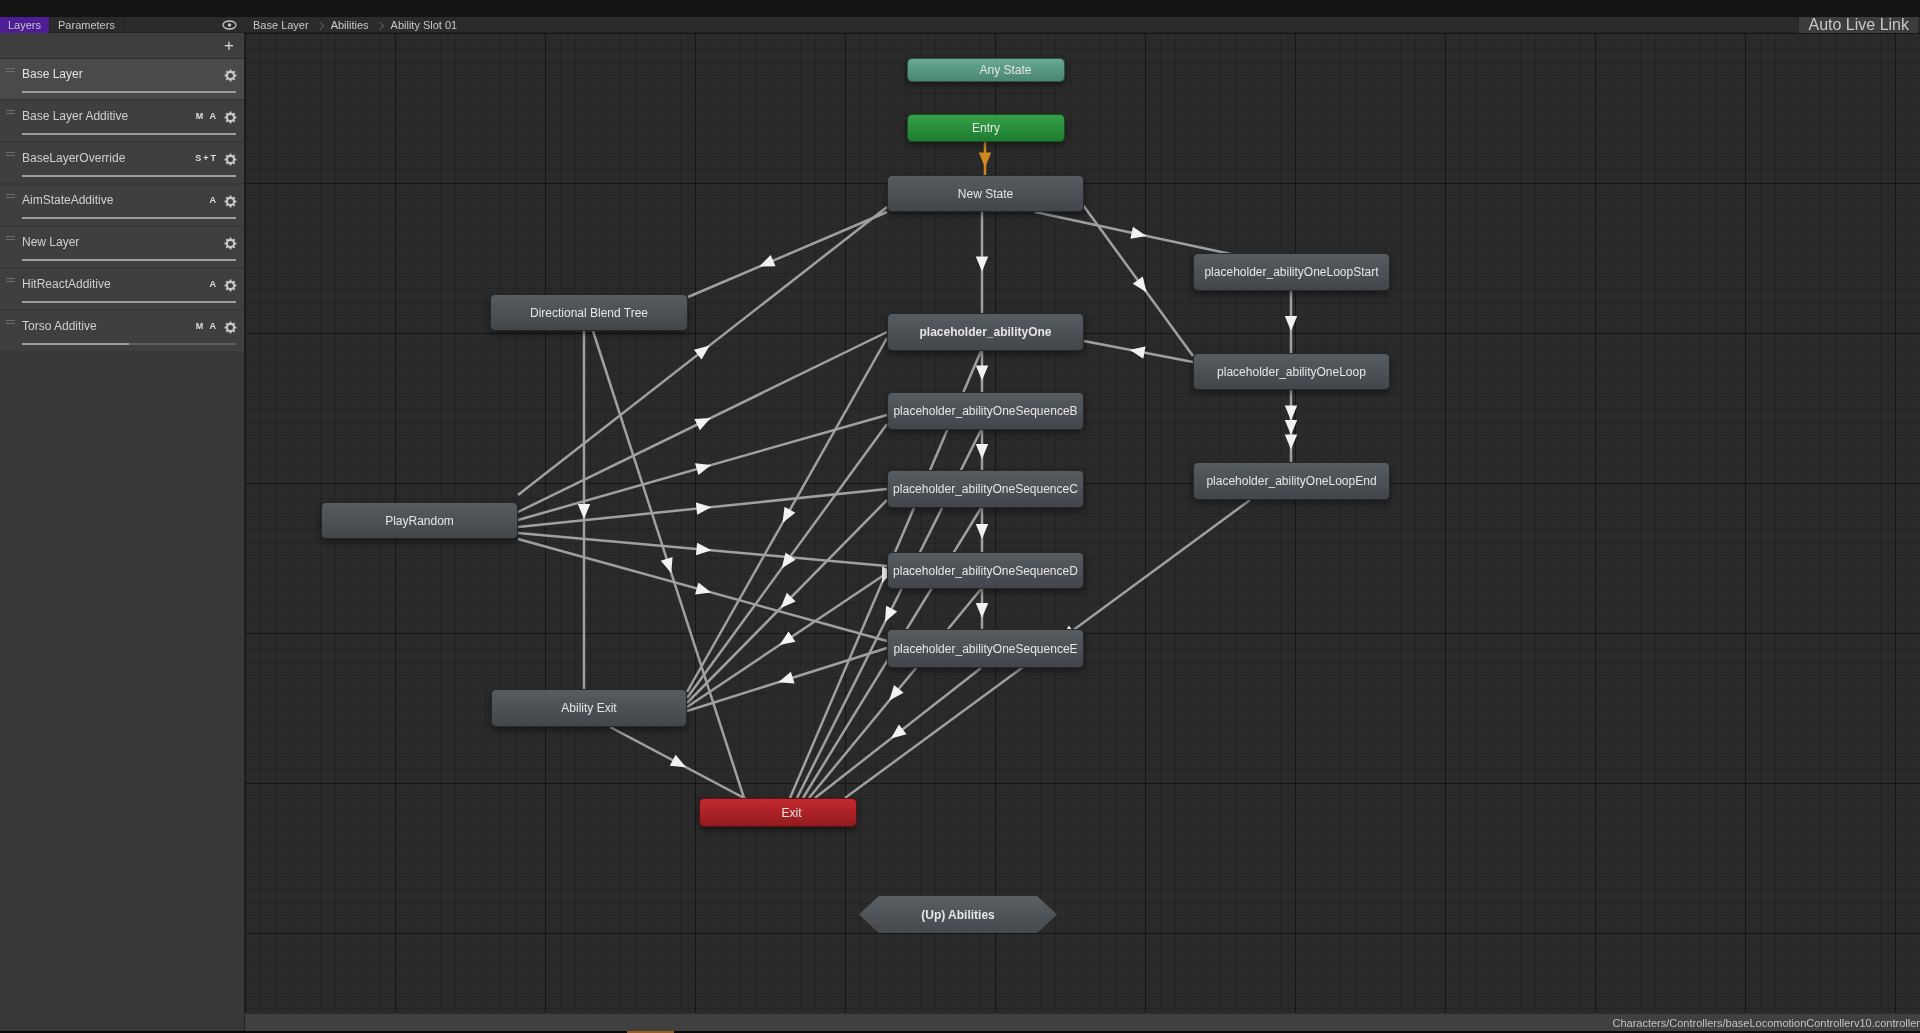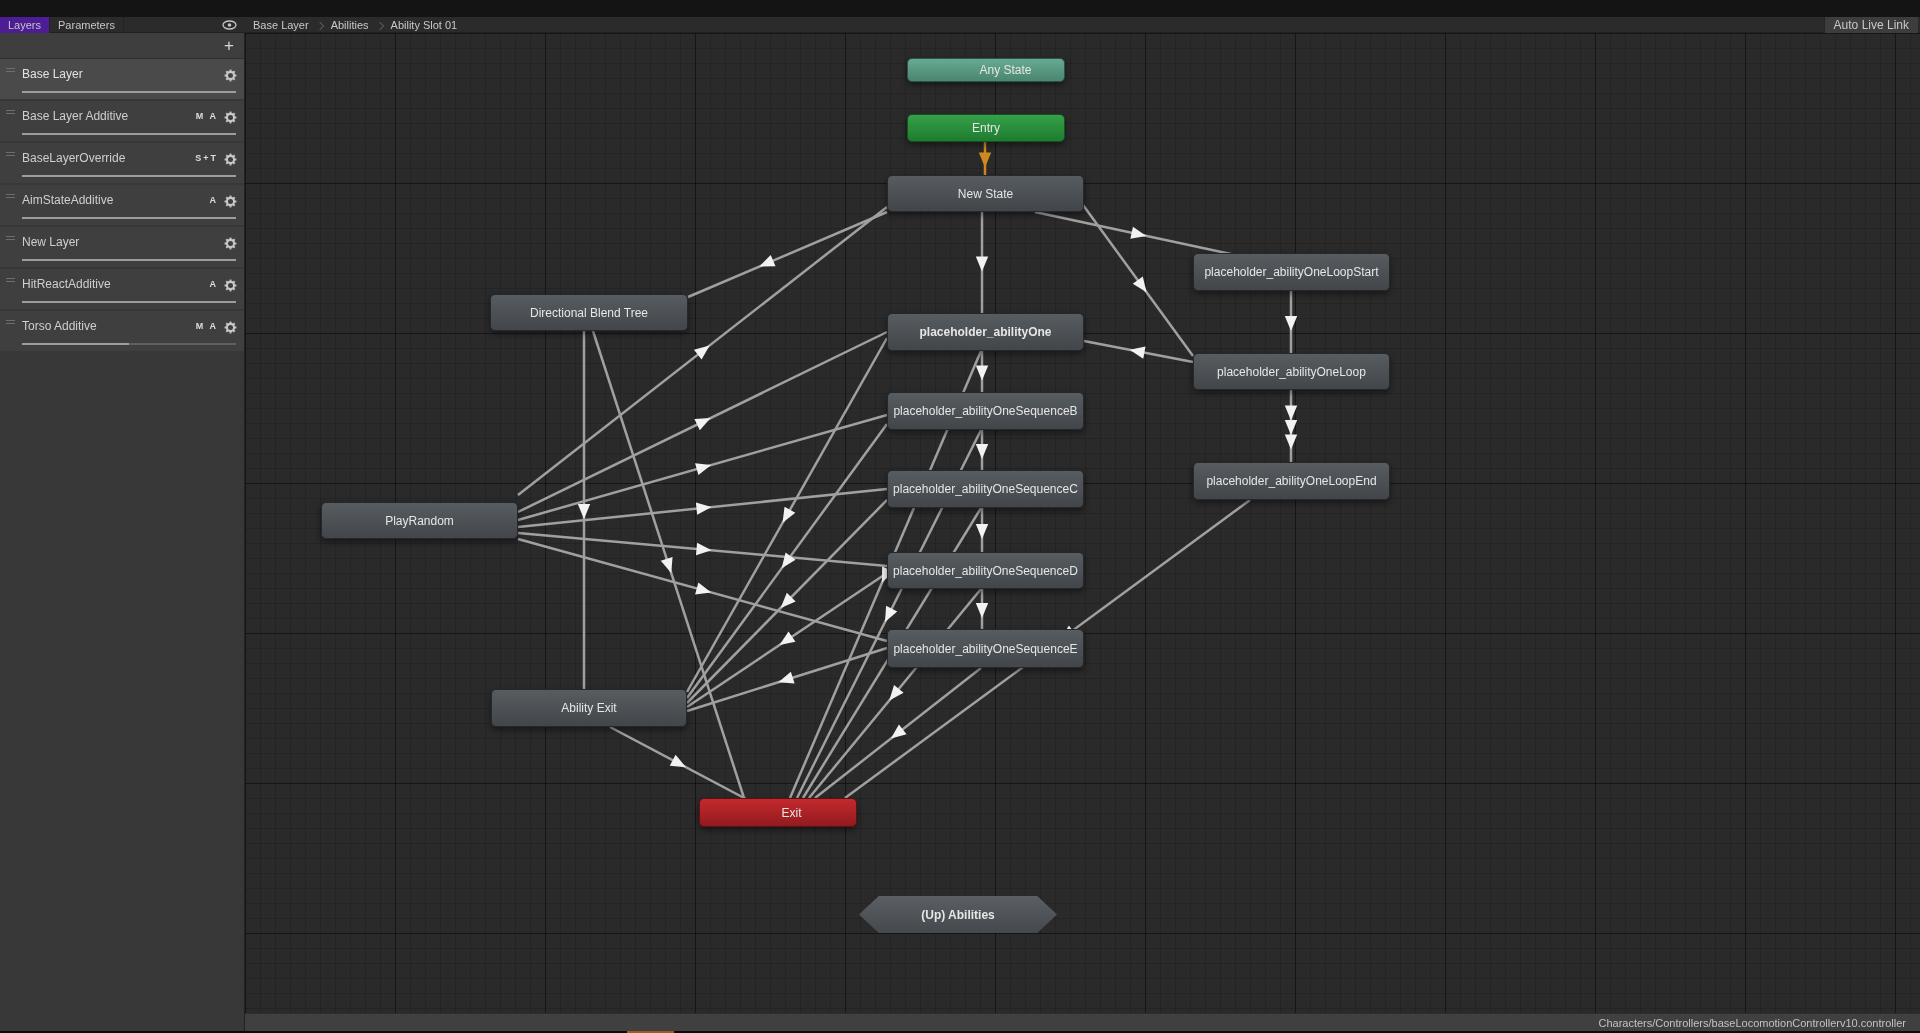--- a/index.html
+++ b/index.html
@@ -17,21 +17,21 @@
   
   #toolbar{position:absolute;left:0;top:17px;width:100%;height:16px;background:#2b2b2b;border-bottom:1px solid #212121;box-sizing:border-box;}
   #side-tabs{position:absolute;left:0;top:0;width:244px;height:16px;display:flex;align-items:stretch;}
   .side-tab{padding:0 8px;font-size:11px;color:#c6c6c6;display:flex;align-items:center;border-right:1px solid #242424;}
   .side-tab.active{background:#4c1d95;}
   #eye-wrap{position:absolute;left:222px;top:0;height:16px;display:flex;align-items:center;}
   #breadcrumb{position:absolute;left:245px;top:0;height:16px;display:flex;align-items:center;gap:8px;padding-left:8px;}
   .crumb{font-size:11px;color:#c9c9c9;}
   .crumb-sep{width:5px;height:5px;border-top:1px solid #5a5a5a;border-right:1px solid #5a5a5a;transform:rotate(45deg);margin-top:1px;}
   #auto-live-link{position:absolute;right:2px;top:0;height:16px;background:#3d3d3d;border-left:1px solid #262626;
-    display:flex;align-items:center;padding:0 9px;font-size:12px;color:#c8c8c8;}
+    display:flex;align-items:center;padding:0 9px;font-size:16px;color:#c8c8c8;}
 
   
   #sidebar{position:absolute;left:0;top:33px;width:244px;height:998px;background:#383838;}
   #add-row{height:25px;background:#3e3e3e;border-bottom:1px solid #2e2e2e;position:relative;}
   #add-btn{position:absolute;right:10px;top:1px;font-size:17px;color:#d8d8d8;line-height:23px;cursor:default;}
   #layer-list{position:absolute;left:0;top:26px;width:244px;}
   .layer-row{position:relative;height:40px;margin-bottom:2px;background:#3f3f40;}
   .layer-row.selected{background:#4a4a4a;}
   .layer-handle{position:absolute;left:6px;top:9px;width:9px;}
   .layer-handle i{display:block;height:1px;background:#6e6e6e;margin-bottom:2px;}
@@ -59,21 +59,21 @@
     border:1px solid #26292c;border-radius:5px;box-shadow:0 3px 6px rgba(0,0,0,.45);box-sizing:border-box;cursor:default;}
   .node.anystate{background:linear-gradient(#67aa92,#4a8670);border-color:#2e5448;}
   .node.entry{background:linear-gradient(#36a04a,#1d7c2f);border-color:#14521f;}
   .node.exit{background:linear-gradient(#c32a2e,#931a1e);border-color:#5d1012;padding-left:27px;}
   .node.hex{border-radius:0;border:none;clip-path:polygon(0 50%,10% 0,90% 0,100% 50%,90% 100%,10% 100%);
     background:linear-gradient(#5a5f64,#45494d);font-weight:bold;}
 
   
   #statusbar{position:absolute;left:245px;top:1013px;width:1675px;height:18px;background:#404040;
     border-top:1px solid #2e2e2e;box-sizing:border-box;display:flex;align-items:center;justify-content:flex-end;
-    padding-right:14px;font-size:11px;color:#c2c2c2;}
+    padding-right:0;font-size:11px;color:#c2c2c2;}
   #bottom-edge{position:absolute;left:0;top:1031px;width:100%;height:2px;background:#0a0a0a;}
   #scroll-orange{position:absolute;left:627px;top:0;width:47px;height:2px;background:#9a5c20;}
 </style>
 </head>
 <body>
 
 <div id="app">
 
 
   <div id="toolbar">

